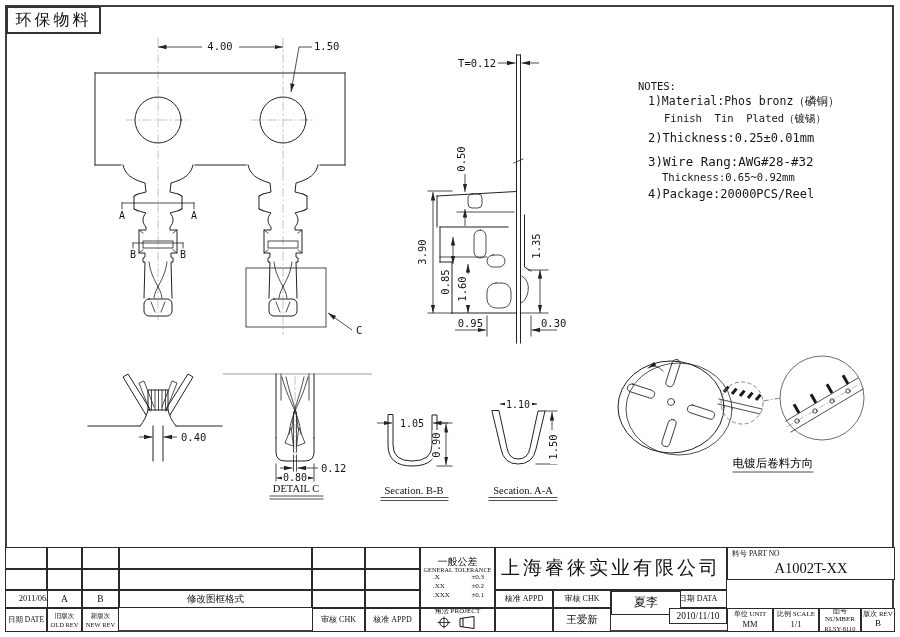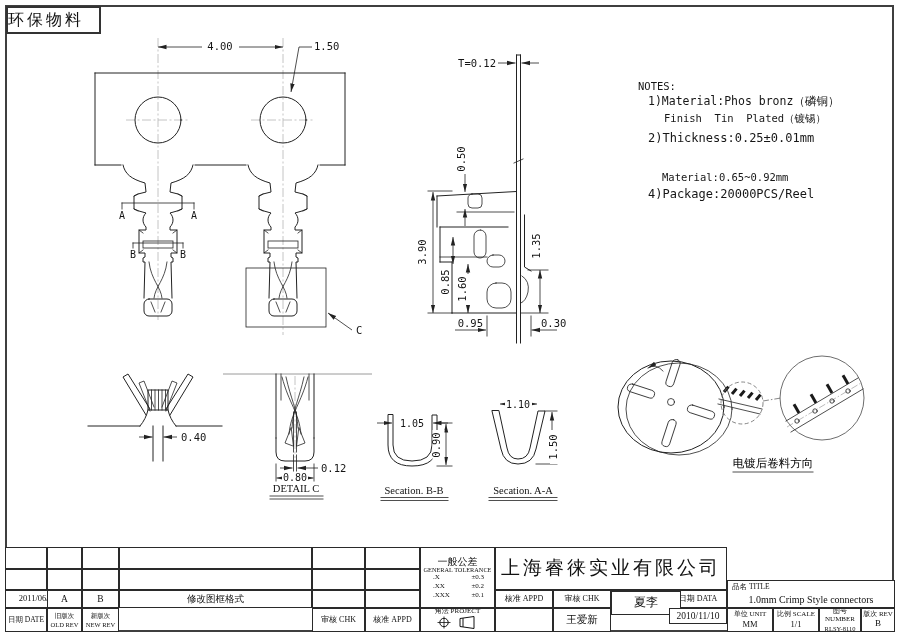--- a/index.html
+++ b/index.html
@@ -11,21 +11,21 @@
   .s{stroke:#222;stroke-width:1;fill:none;stroke-linecap:square;}
   .f{stroke:#222;stroke-width:.8;fill:none;stroke-linecap:square;}
   .dl{stroke:#222;stroke-width:.8;fill:none;}
   .cl{stroke:#bdbdbd;stroke-width:.9;fill:none;stroke-dasharray:9 2.5 2 2.5;}
   text.dim{font-family:"DejaVu Sans Mono",monospace;font-size:10.5px;fill:#141414;}
   text.dims{font-family:"DejaVu Sans Mono",monospace;font-size:10px;fill:#141414;}
   text.lbl{font-family:"Liberation Serif",serif;font-size:10.5px;fill:#111;}
   
   .eco{position:absolute;left:6px;top:6px;width:95px;height:28px;background:#fff;
        border:2px solid #333;box-sizing:border-box;display:flex;align-items:center;
-       justify-content:flex-start;font-size:16px;letter-spacing:3px;}
+       justify-content:center;font-size:16px;letter-spacing:3px;}
   
   .notes{position:absolute;left:628px;top:68px;width:268px;height:140px;
          font-family:"DejaVu Sans Mono",monospace;color:#161616;}
   .nl{position:absolute;white-space:pre;}
   
   .tb{position:absolute;left:5px;top:547px;width:890px;height:85px;}
   .c{position:absolute;border:1px solid #2a2a2a;box-sizing:border-box;background:#fff;
      display:flex;align-items:center;justify-content:center;text-align:center;
      font-family:"Liberation Serif",serif;color:#111;overflow:hidden;line-height:1.1;}
   .stack{display:flex;flex-direction:column;align-items:center;justify-content:center;gap:1px;}
@@ -231,21 +231,22 @@
 
   <div class="eco">
     <span>环保物料</span>
   </div>
 
   <div class="notes">
     <div class="nl" style="left:10px;top:12px;font-size:10.5px;">NOTES:</div>
     <div class="nl" style="left:20px;top:26px;font-size:11.5px;">1)Material:Phos bronz（磷铜）</div>
     <div class="nl" style="left:36px;top:44px;font-size:10.5px;">Finish  Tin  Plated（镀锡）</div>
     <div class="nl" style="left:20px;top:63px;font-size:12px;">2)Thickness:0.25±0.01mm</div>
-    <div class="nl" style="left:34px;top:103px;font-size:10.5px;">Material:0.65~0.92mm</div>
+    <div class="nl" style="left:20px;top:86px;font-size:12.5px;">3)Wire Rang:AWG#28-#32</div>
+    <div class="nl" style="left:34px;top:103px;font-size:10.5px;">Thickness:0.65~0.92mm</div>
     <div class="nl" style="left:20px;top:119px;font-size:12px;">4)Package:20000PCS/Reel</div>
   </div>
 
   <div class="tb">
 
     <div class="c" style="left:0;top:0;width:42px;height:22px"></div>
     <div class="c" style="left:42px;top:0;width:35px;height:22px"></div>
     <div class="c" style="left:77px;top:0;width:37px;height:22px"></div>
     <div class="c" style="left:114px;top:0;width:193px;height:22px"></div>
     <div class="c" style="left:307px;top:0;width:53px;height:22px"></div>
@@ -313,23 +314,23 @@
     <div class="c" style="left:490px;top:0;width:232px;height:43px;font-size:19px;letter-spacing:3px">上海睿徕实业有限公司</div>
     <div class="c" style="left:490px;top:43px;width:58px;height:18px;font-size:8px">核准 APPD</div>
     <div class="c" style="left:548px;top:43px;width:58px;height:18px;font-size:8px">审核 CHK</div>
     <div class="c" style="left:606px;top:43px;width:58px;height:18px;font-size:8px">绘图 DR</div>
     <div class="c" style="left:664px;top:43px;width:58px;height:18px;font-size:8px">日期 DATA</div>
     <div class="c" style="left:490px;top:61px;width:58px;height:24px;font-size:10.5px"></div>
     <div class="c" style="left:548px;top:61px;width:58px;height:24px;font-size:10.5px">王爱新</div>
     <div class="c" style="left:606px;top:44px;width:70px;height:24px;font-size:12px">夏李</div>
     <div class="c" style="left:664px;top:61px;width:58px;height:16px;font-size:9.5px">2010/11/10</div>
 
-    <div class="c pcell" style="left:722px;top:33px;width:168px;height:28px">
-      <span class="plabel">品名 TITLE</span>
-      <span style="width:100%;text-align:center;margin-top:13px;font-size:10px">1.0mm Crimp Style connectors</span>
+    <div class="c pcell" style="left:722px;top:0;width:168px;height:33px">
+      <span class="plabel">料号 PART NO</span>
+      <span style="width:100%;text-align:center;margin-top:13px;font-size:14.5px">A1002T-XX</span>
     </div>
     <div class="c" style="left:722px;top:61px;width:46px;height:24px">
       <span class="stack">
           <span style="font-size:7px">单位 UNIT</span>
           <span style="font-size:8.5px">MM</span>
         </span>
     </div>
     <div class="c" style="left:768px;top:61px;width:46px;height:24px">
       <span class="stack">
           <span style="font-size:7px">比例 SCALE</span>

